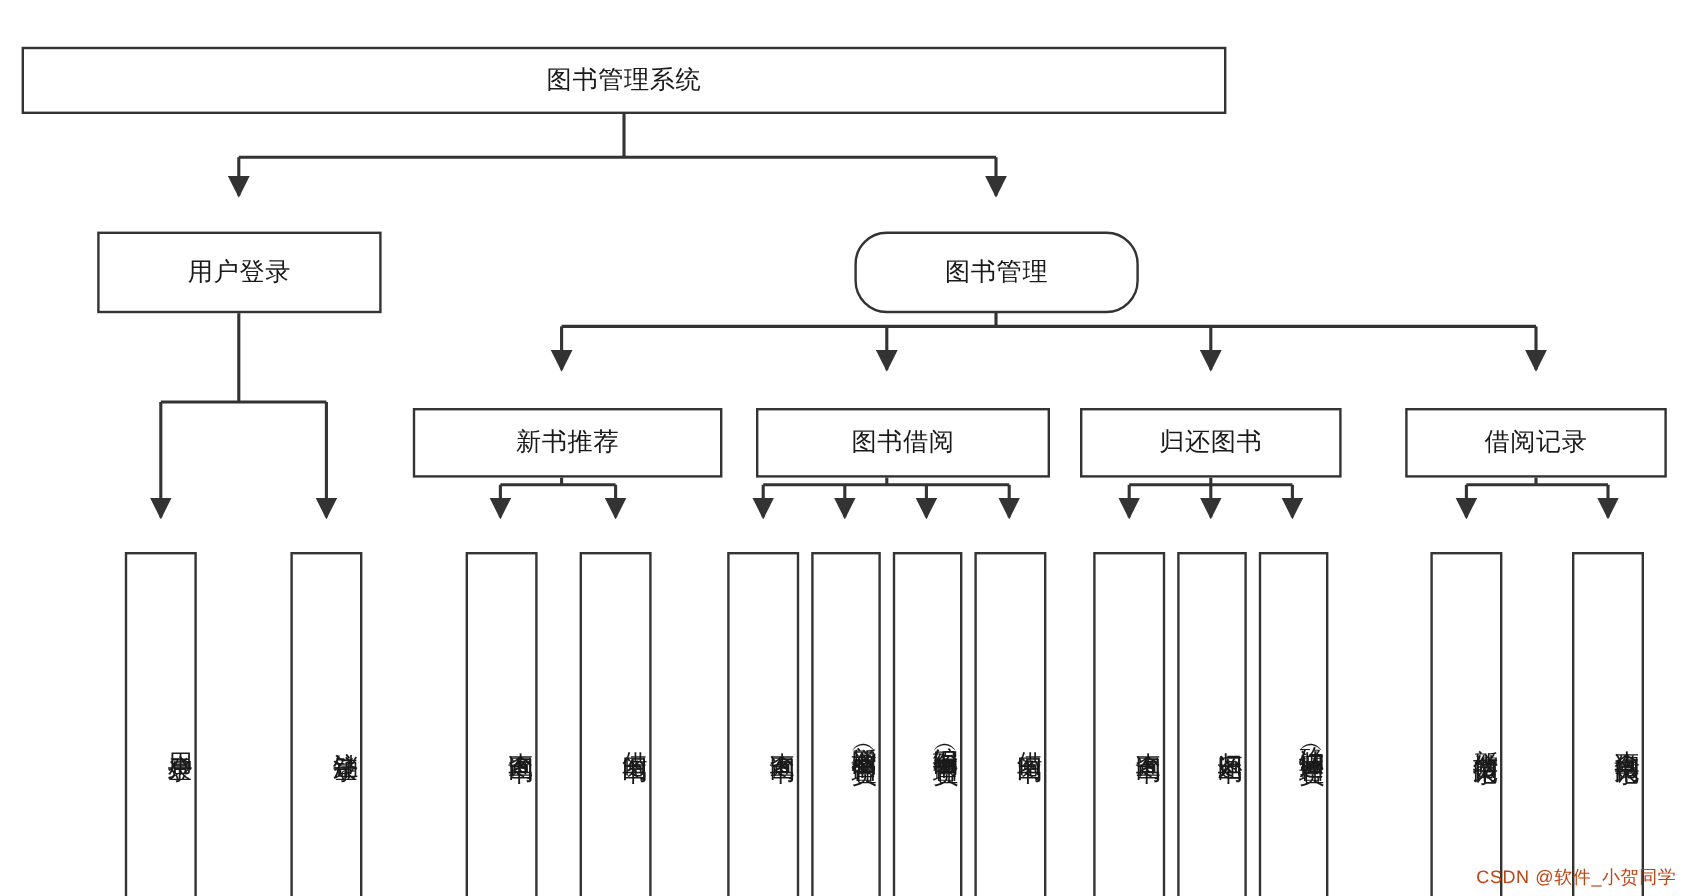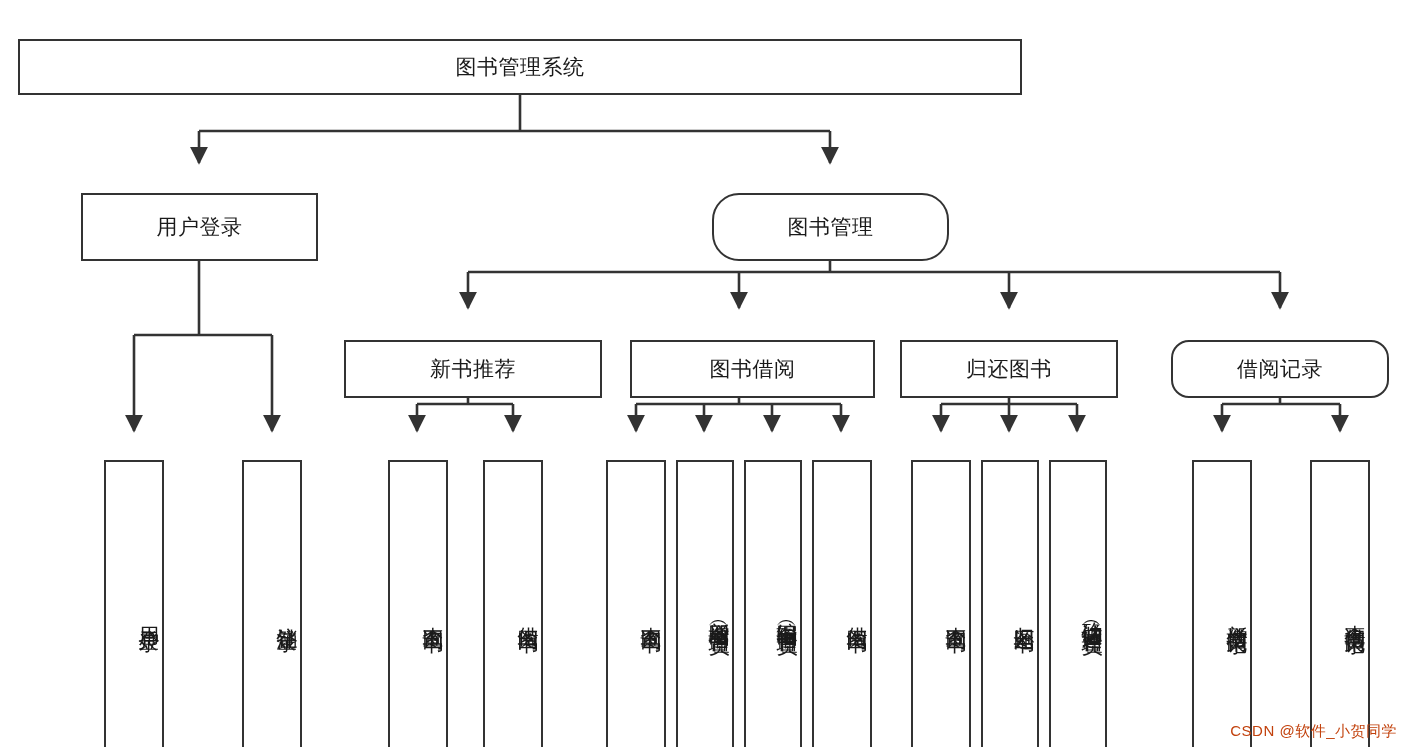--- a/index.html
+++ b/index.html
@@ -122,21 +122,21 @@
   </svg>
 
   <div class="node horizontal" style="left:18px; top:14px; width:1004px; height:56px;">图书管理系统</div>
 
   <div class="node horizontal" style="left:81px; top:168px; width:237px; height:68px;">用户登录</div>
   <div class="node horizontal" style="left:712px; top:168px; width:237px; height:68px;border-radius:27px;">图书管理</div>
 
   <div class="node horizontal" style="left:344px; top:315px; width:258px; height:58px;">新书推荐</div>
   <div class="node horizontal" style="left:630px; top:315px; width:245px; height:58px;">图书借阅</div>
   <div class="node horizontal" style="left:900px; top:315px; width:218px; height:58px;">归还图书</div>
-  <div class="node horizontal" style="left:1171px; top:315px; width:218px; height:58px;border-radius:18px;">借阅记录</div>
+  <div class="node horizontal" style="left:1171px; top:315px; width:218px; height:58px;">借阅记录</div>
 
   <div class="node vertical leaf-tall" style="left:104px; top:435px; width:60px; height:300px;">用户登录</div>
   <div class="node vertical leaf-tall" style="left:242px; top:435px; width:60px; height:300px;">注销登录</div>
 
   <div class="node vertical leaf-tall" style="left:388px; top:435px; width:60px; height:300px;">查询图书</div>
   <div class="node vertical leaf-tall" style="left:483px; top:435px; width:60px; height:300px;">借阅图书</div>
 
   <div class="node vertical leaf-tall" style="left:606px; top:435px; width:60px; height:300px;">查询图书</div>
   <div class="node vertical leaf-tall" style="left:676px; top:435px; width:58px; height:300px;">新增图书（管理员）</div>
   <div class="node vertical leaf-tall" style="left:744px; top:435px; width:58px; height:300px;">编辑图书（管理员）</div>

